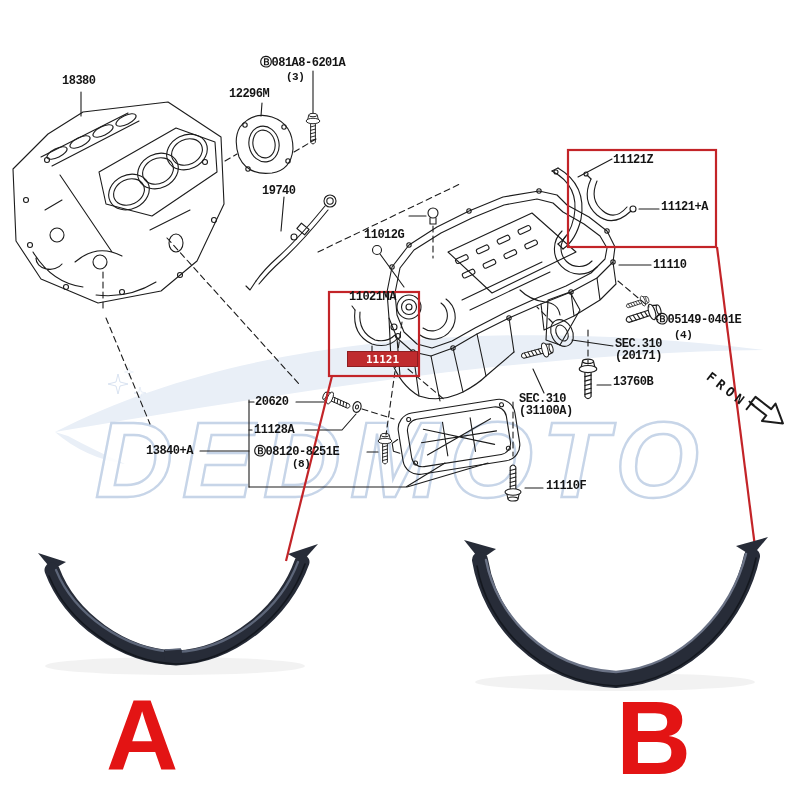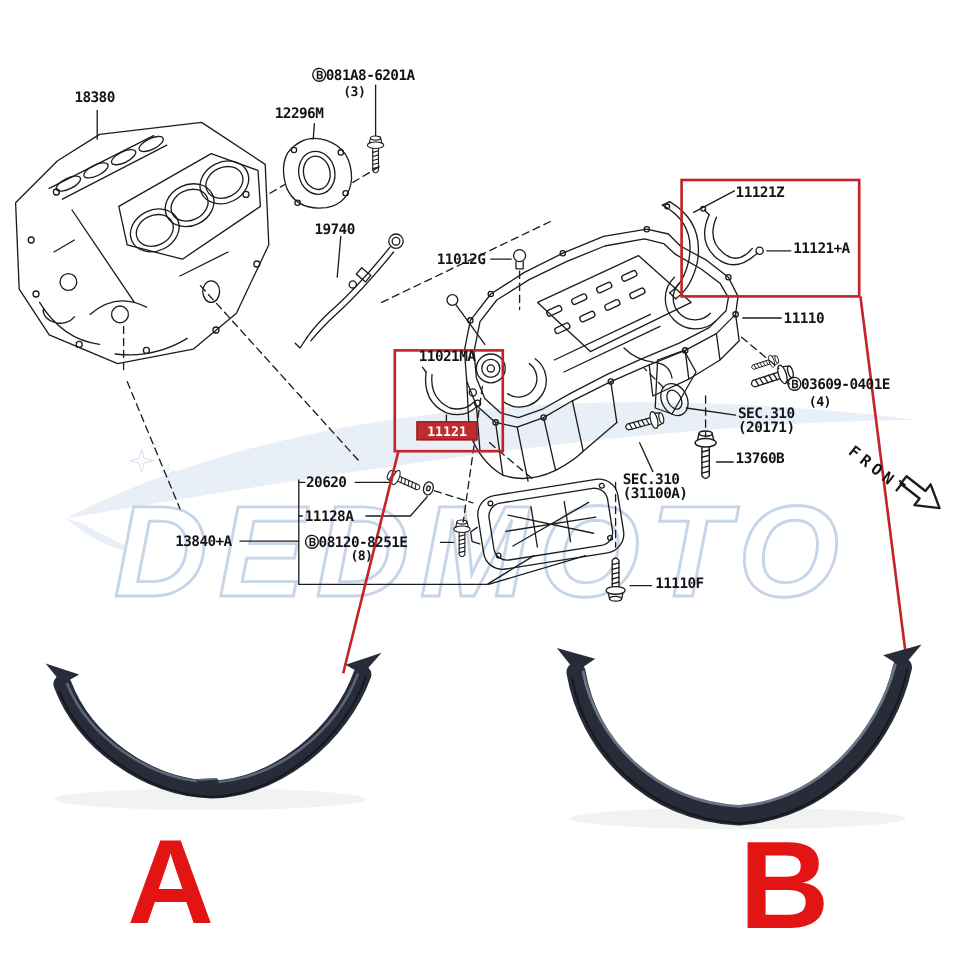--- a/index.html
+++ b/index.html
@@ -12,25 +12,25 @@
   .lnw{fill:#ffffff;stroke:#1c1c1c;stroke-width:1.1;stroke-linejoin:round;}
   .dash{stroke-dasharray:6 4;}
   .red{fill:none;stroke:#c32428;stroke-width:2.2;}
   .wmtext{
     font-family:"Liberation Sans","DejaVu Sans",sans-serif;
     font-style:italic;font-weight:bold;font-size:108px;letter-spacing:9px;
     fill:rgba(255,255,255,0.85);stroke:#c7d5e8;stroke-width:2.4;
   }
   .lbl{
     position:absolute;font-size:12px;font-weight:bold;color:#141414;
-    letter-spacing:-0.5px;white-space:nowrap;line-height:12px;
+    letter-spacing:-0.5px;white-space:nowrap;line-height:12px;font-family:Liberation Mono, monospace;
   }
   .qty{font-size:11px;}
   .redlabel{
-    position:absolute;left:347px;top:351px;width:51px;height:16px;
+    position:absolute;left:347px;top:351px;width:71px;height:16px;
     background:#bf2b2e;border:1px solid #8e1d20;box-sizing:border-box;
     display:flex;align-items:center;justify-content:center;
     color:#ffffff;font-size:11px;font-weight:bold;letter-spacing:0;
   }
   .front-label{
     position:absolute;left:713px;top:369px;font-size:13px;font-weight:bold;
     letter-spacing:4px;transform:rotate(38deg);transform-origin:left top;color:#141414;
   }
   .big-letter{
     position:absolute;font-family:"Liberation Sans","DejaVu Sans",sans-serif;
@@ -305,27 +305,27 @@
     <path d="M486,560 C496,614 544,668 616,672 C686,666 732,608 746,554" stroke="#6b7386" stroke-width="2.4" fill="none" stroke-linecap="round"></path>
     <path d="M477,566 C487,624 539,682 616,686 C694,680 744,616 756,558" stroke="#14181f" stroke-width="1.6" fill="none" stroke-linecap="round"></path>
   </g>
 </svg>
 
 <div class="lbl" style="left:62px;top:75px">18380</div>
 <div class="lbl" style="left:229px;top:88px">12296M</div>
 <div class="lbl" style="left:260px;top:57px">Ⓑ081A8-6201A</div>
 <div class="lbl qty" style="left:286px;top:71px">(3)</div>
 <div class="lbl" style="left:262px;top:185px">19740</div>
-<div class="lbl" style="left:364px;top:210px">11012G</div>
+<div class="lbl" style="left:364px;top:229px">11012G</div>
 <div class="lbl" style="left:349px;top:291px">11021MA</div>
 <div class="redlabel">11121</div>
 <div class="lbl" style="left:613px;top:154px">11121Z</div>
 <div class="lbl" style="left:661px;top:201px">11121+A</div>
 <div class="lbl" style="left:653px;top:259px">11110</div>
-<div class="lbl" style="left:656px;top:314px">Ⓑ03609-0401E</div>
+<div class="lbl" style="left:656px;top:314px">Ⓑ05149-0401E</div>
 <div class="lbl qty" style="left:674px;top:329px">(4)</div>
 <div class="lbl" style="left:615px;top:338px">SEC.310</div>
 <div class="lbl" style="left:615px;top:350px">(20171)</div>
 <div class="lbl" style="left:613px;top:376px">13760B</div>
 <div class="lbl" style="left:519px;top:393px">SEC.310</div>
 <div class="lbl" style="left:519px;top:405px">(31100A)</div>
 <div class="lbl" style="left:546px;top:480px">11110F</div>
 <div class="lbl" style="left:255px;top:396px">20620</div>
 <div class="lbl" style="left:254px;top:424px">11128A</div>
 <div class="lbl" style="left:146px;top:445px">13840+A</div>

